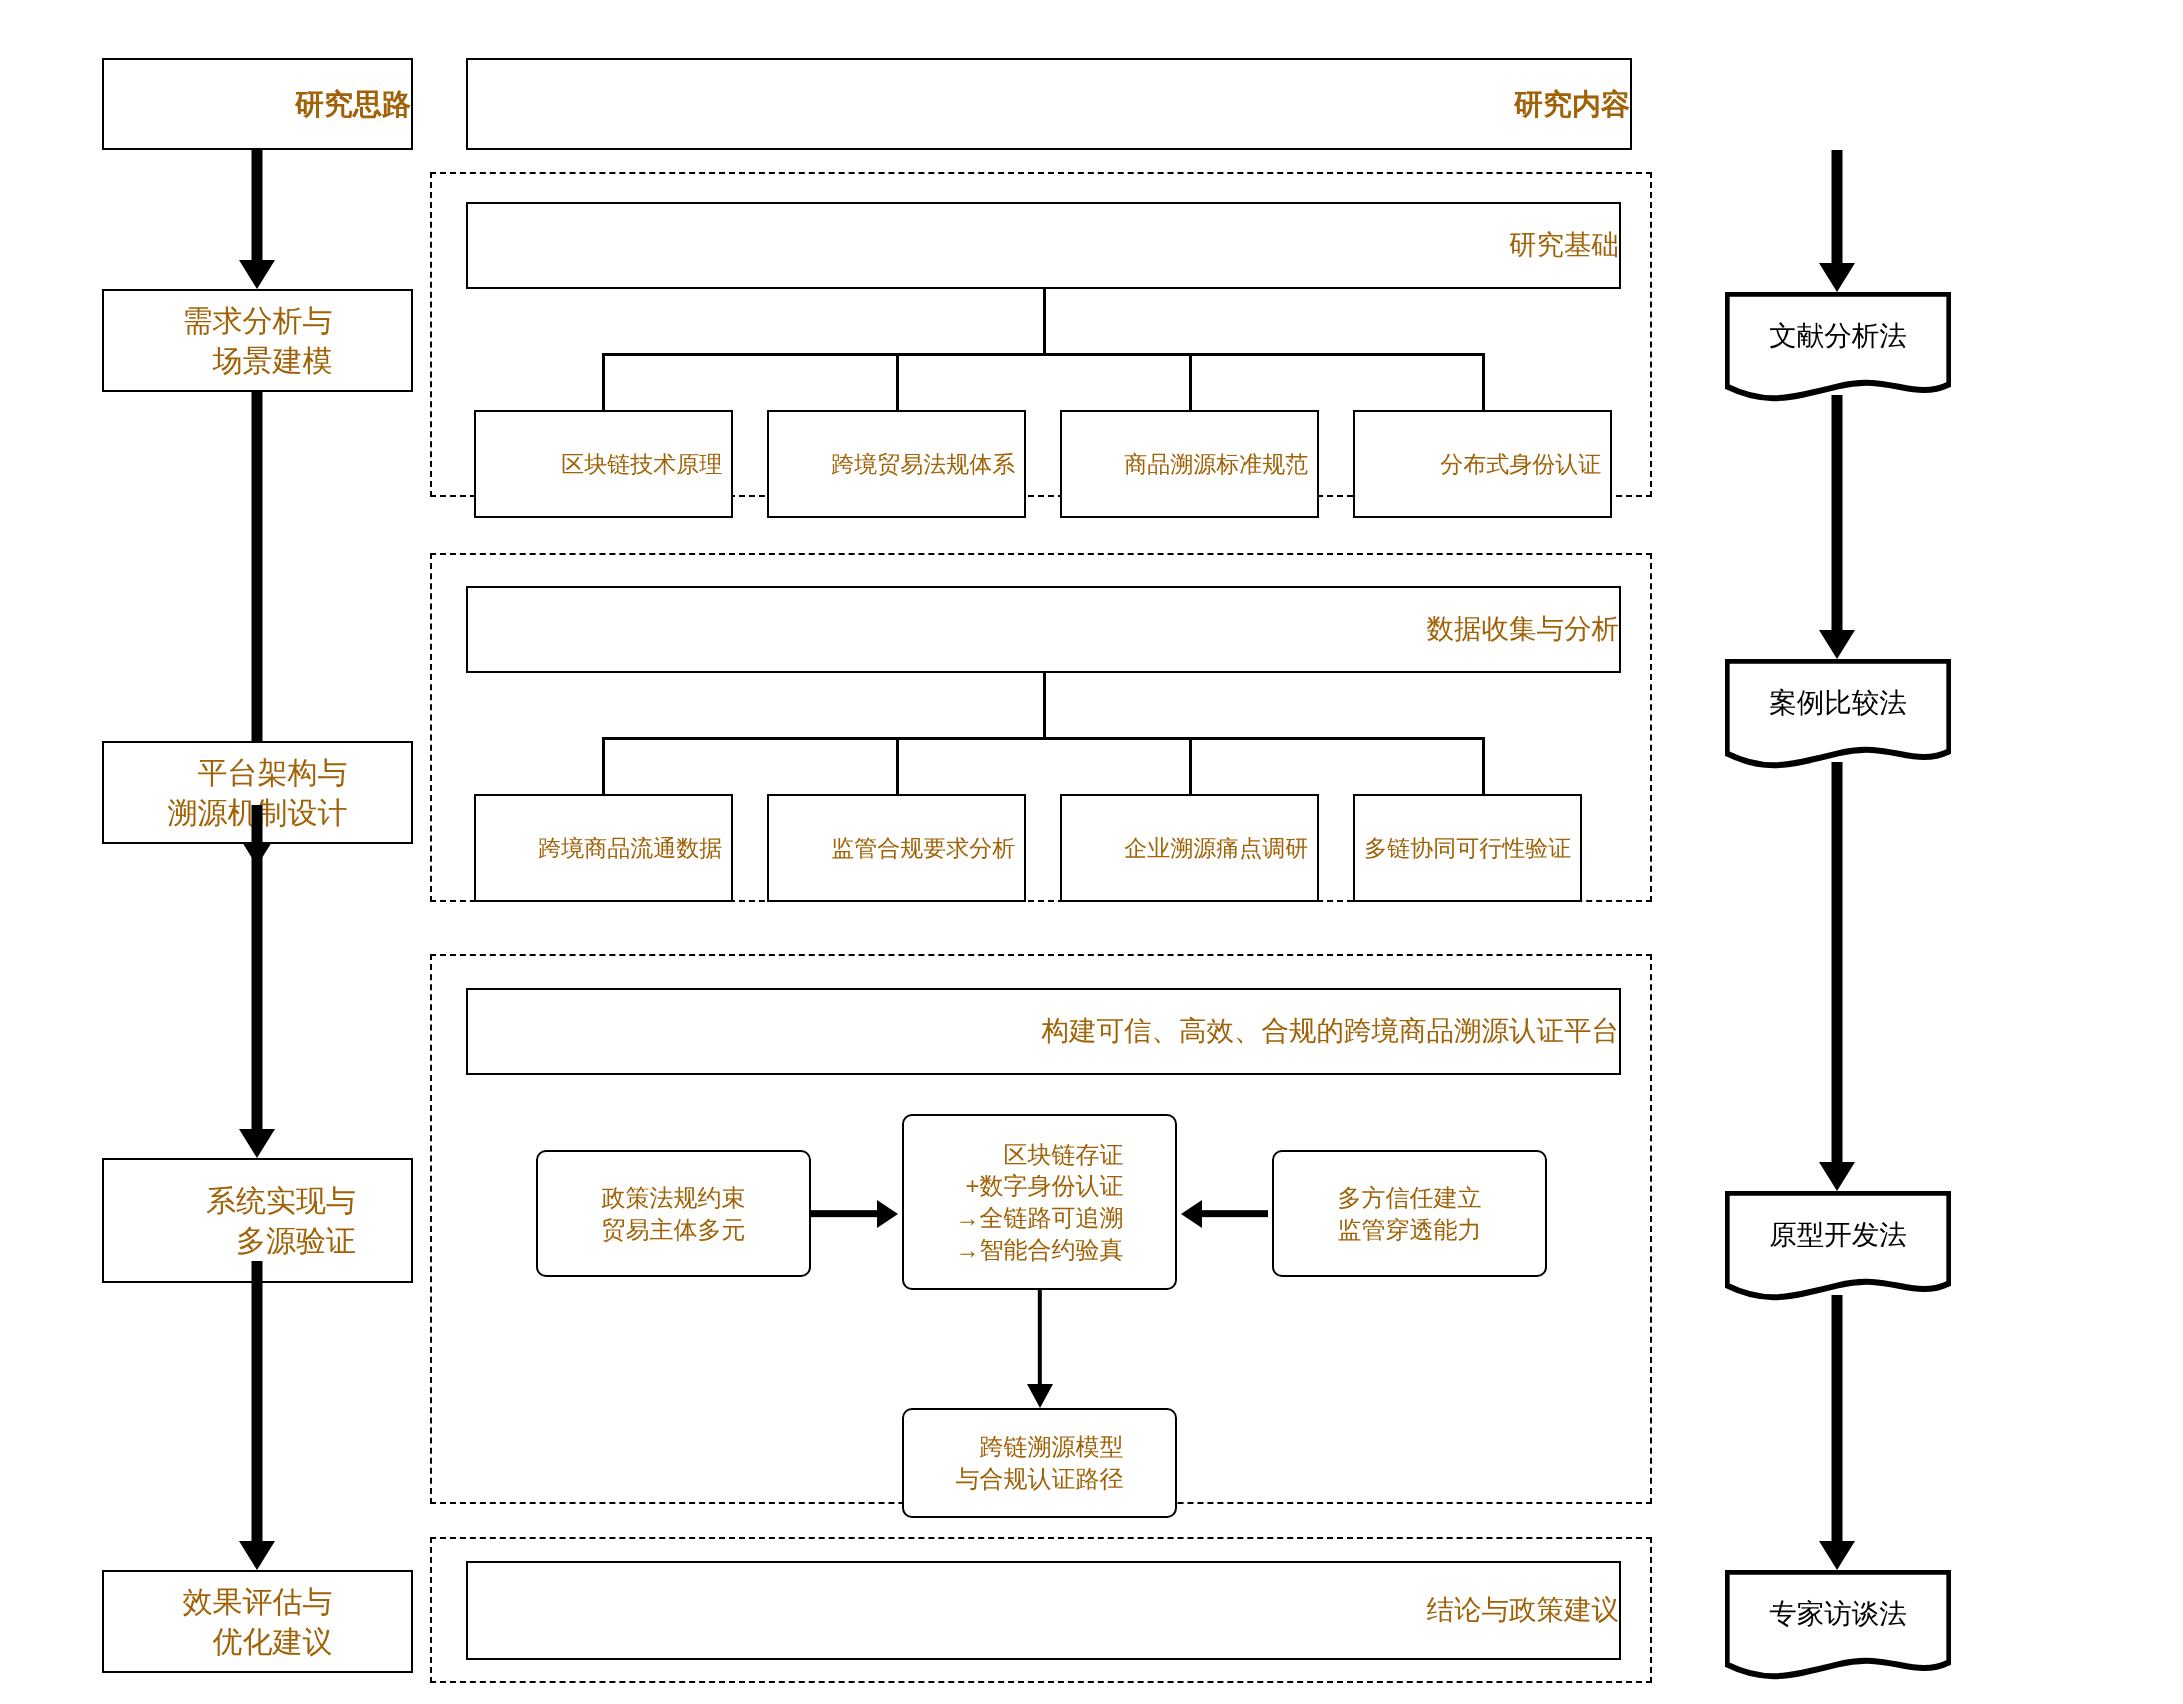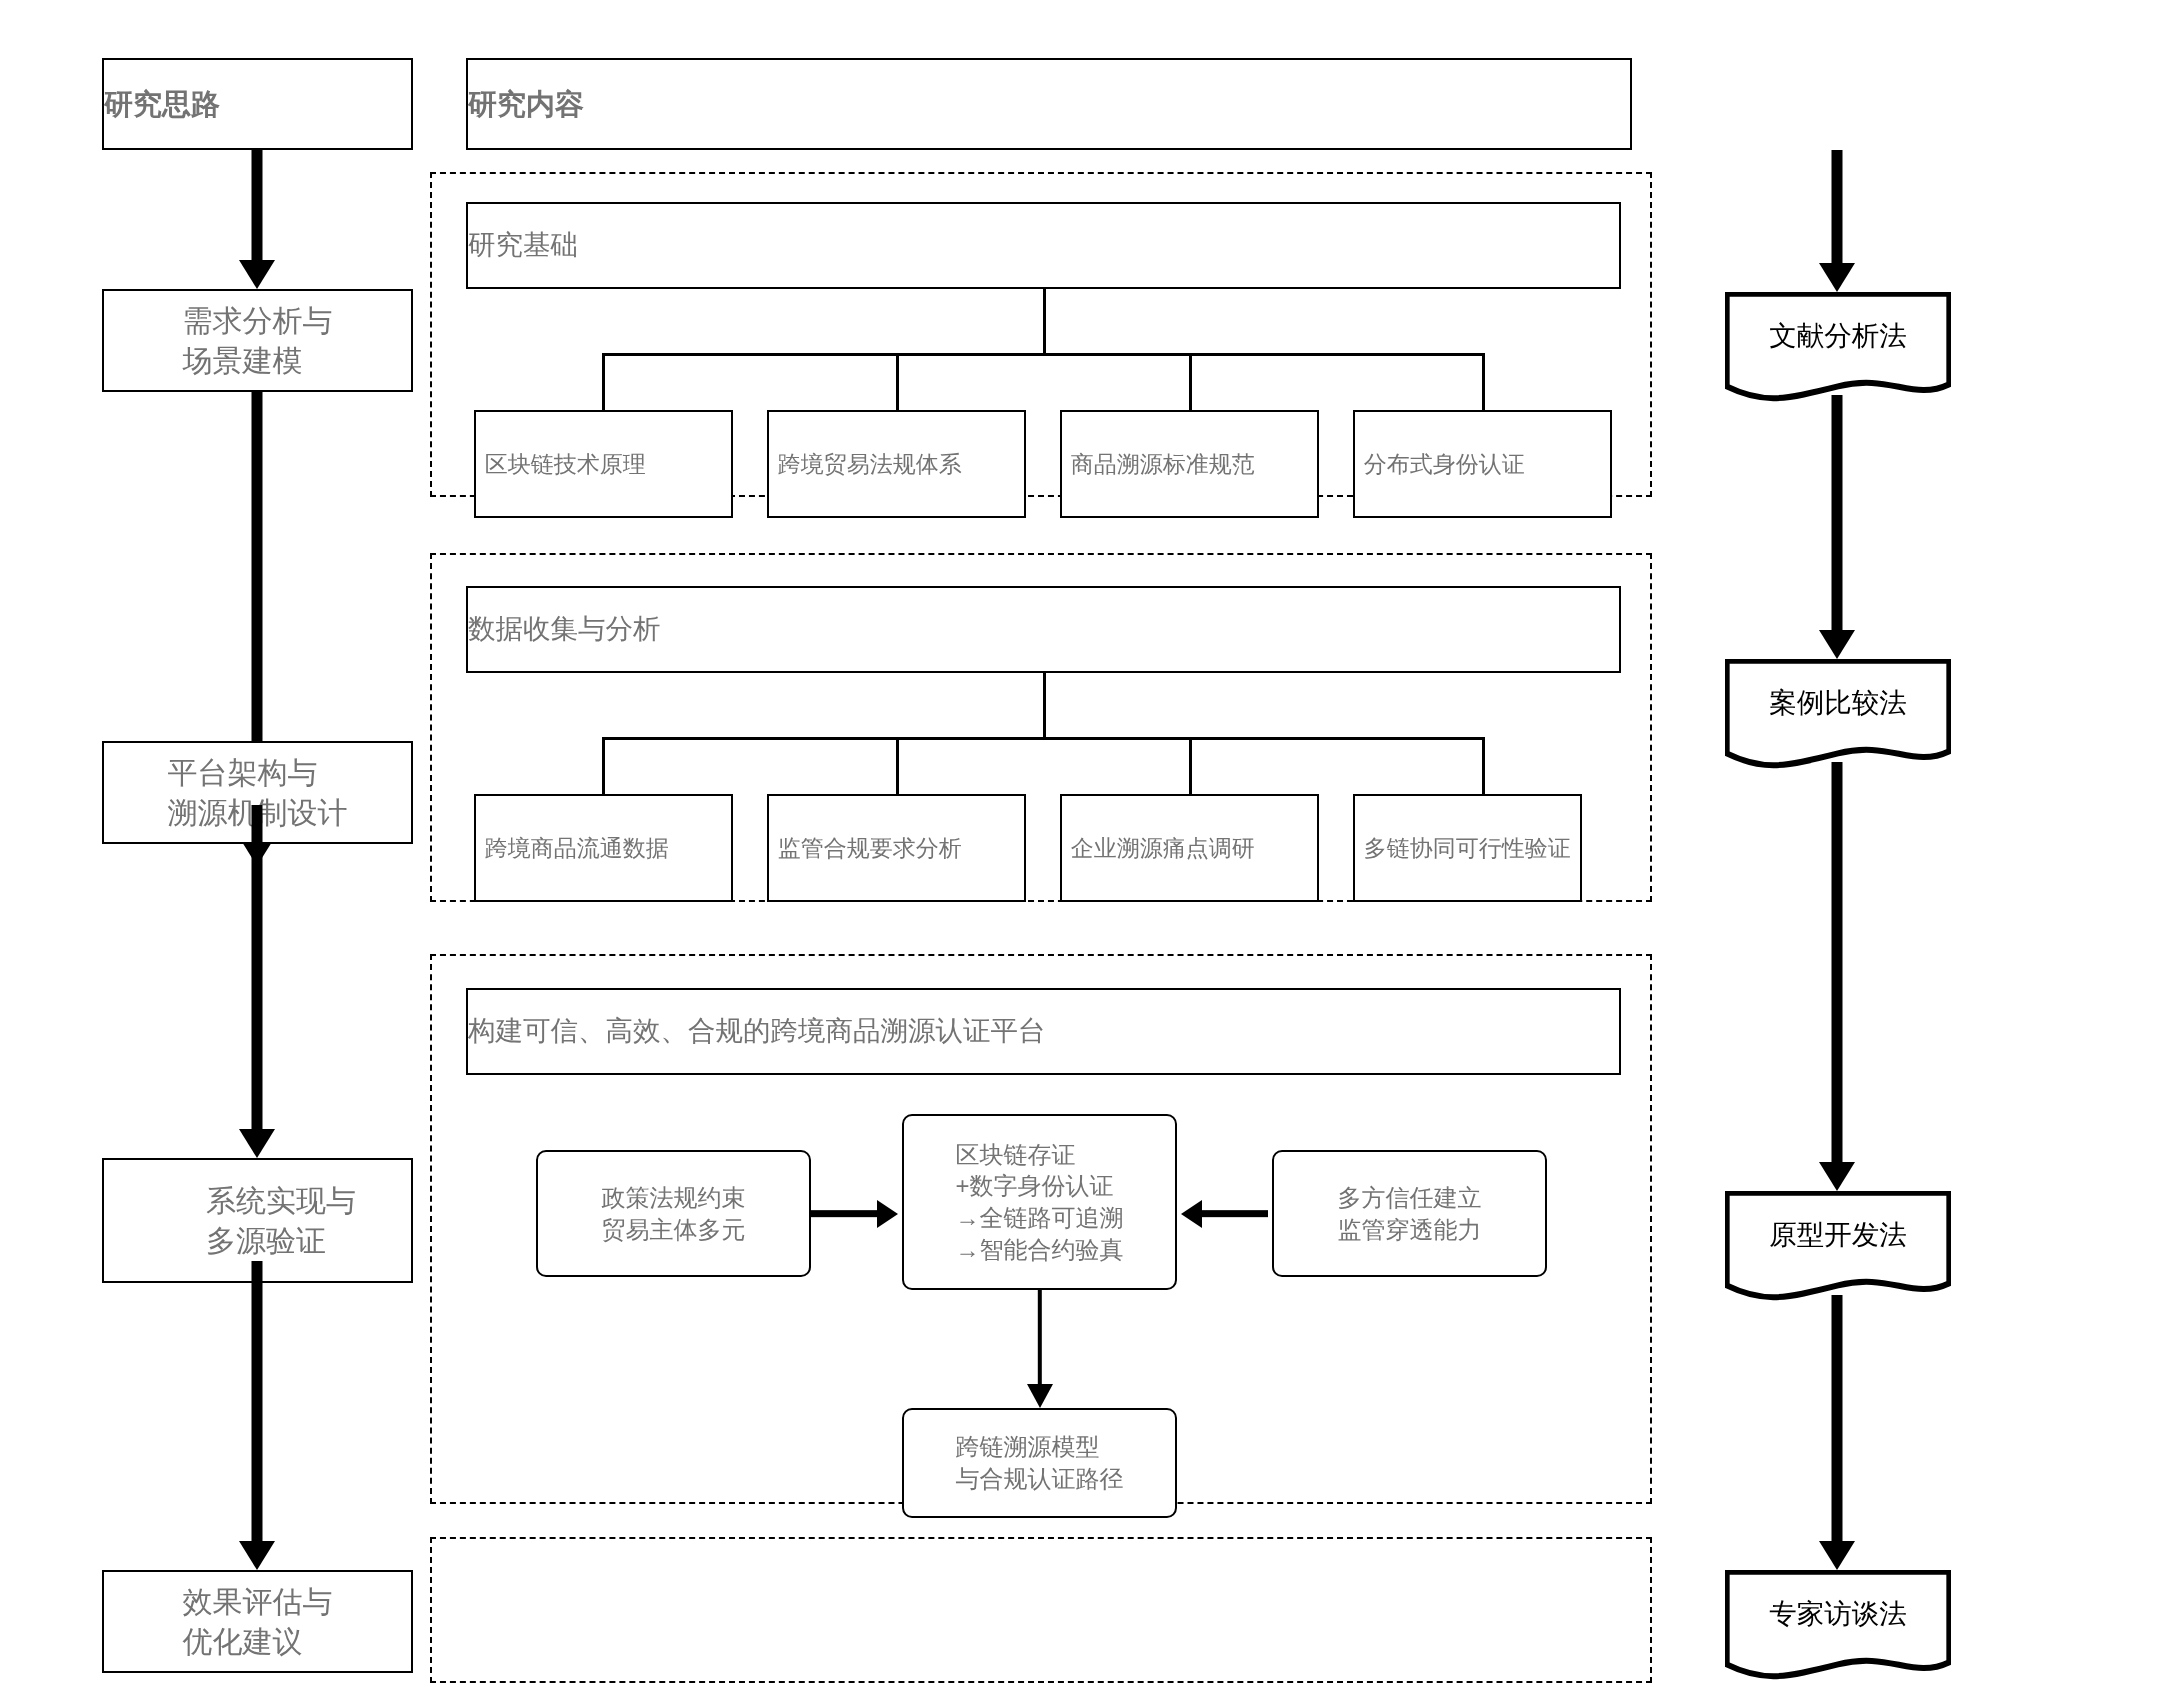--- a/index.html
+++ b/index.html
@@ -21,23 +21,23 @@
 
   
   .box {
     position: absolute;
     box-sizing: border-box;
     border: 2.8px solid #000;
     background: #fff;
     display: flex;
     align-items: center;
     justify-content: center;
-    text-align: left;
+    text-align: right;
     line-height: 1.32;
-    color: #737373;
+    color: #a16207;
   }
   .box-hdr { font-weight: bold; font-size: 29px; }
   .box-stage { font-size: 30px; }
   .box-group-title { font-size: 27.5px; border-width: 2.8px; }
   .box-leaf {
     font-size: 23px;
     border-radius: 0;
     padding: 0 8.8px;
   }
   .box-core { font-size: 24px; border-radius: 10px; padding: 0 5.5px; }
@@ -306,20 +306,23 @@
 
   <div class="box box-core" style="left:902px; top:1408px; width:275px; height:110px;">
     <span>
       <span class="txt">跨链溯源模型</span>
       <span class="txt">与合规认证路径</span>
     </span>
   </div>
 
   <div class="dashgroup" style="left:430px; top:1537px; width:1222px; height:146px;"></div>
 
+  <div class="box box-conclusion" style="left:466px; top:1561px; width:1155px; height:99px;">
+    <span class="txt">结论与政策建议</span>
+  </div>
 
 
   <div class="arrowv" style="left:1820px; top:150px; width:34px; height:142px;">
     <div class="shaft" style="height:113px;"></div>
     <div class="head"></div>
   </div>
 
   <div class="doc" style="left:1725px; top:292px; width:226px; height:118px;">
     <svg viewBox="0 0 410 215" preserveAspectRatio="none">
       <path d="M3,3 L407,3 L407,168 C340,200 300,148 205,172 C110,196 70,205 3,172 Z" fill="#ffffff" stroke="#000000" stroke-width="6" vector-effect="non-scaling-stroke"></path>

